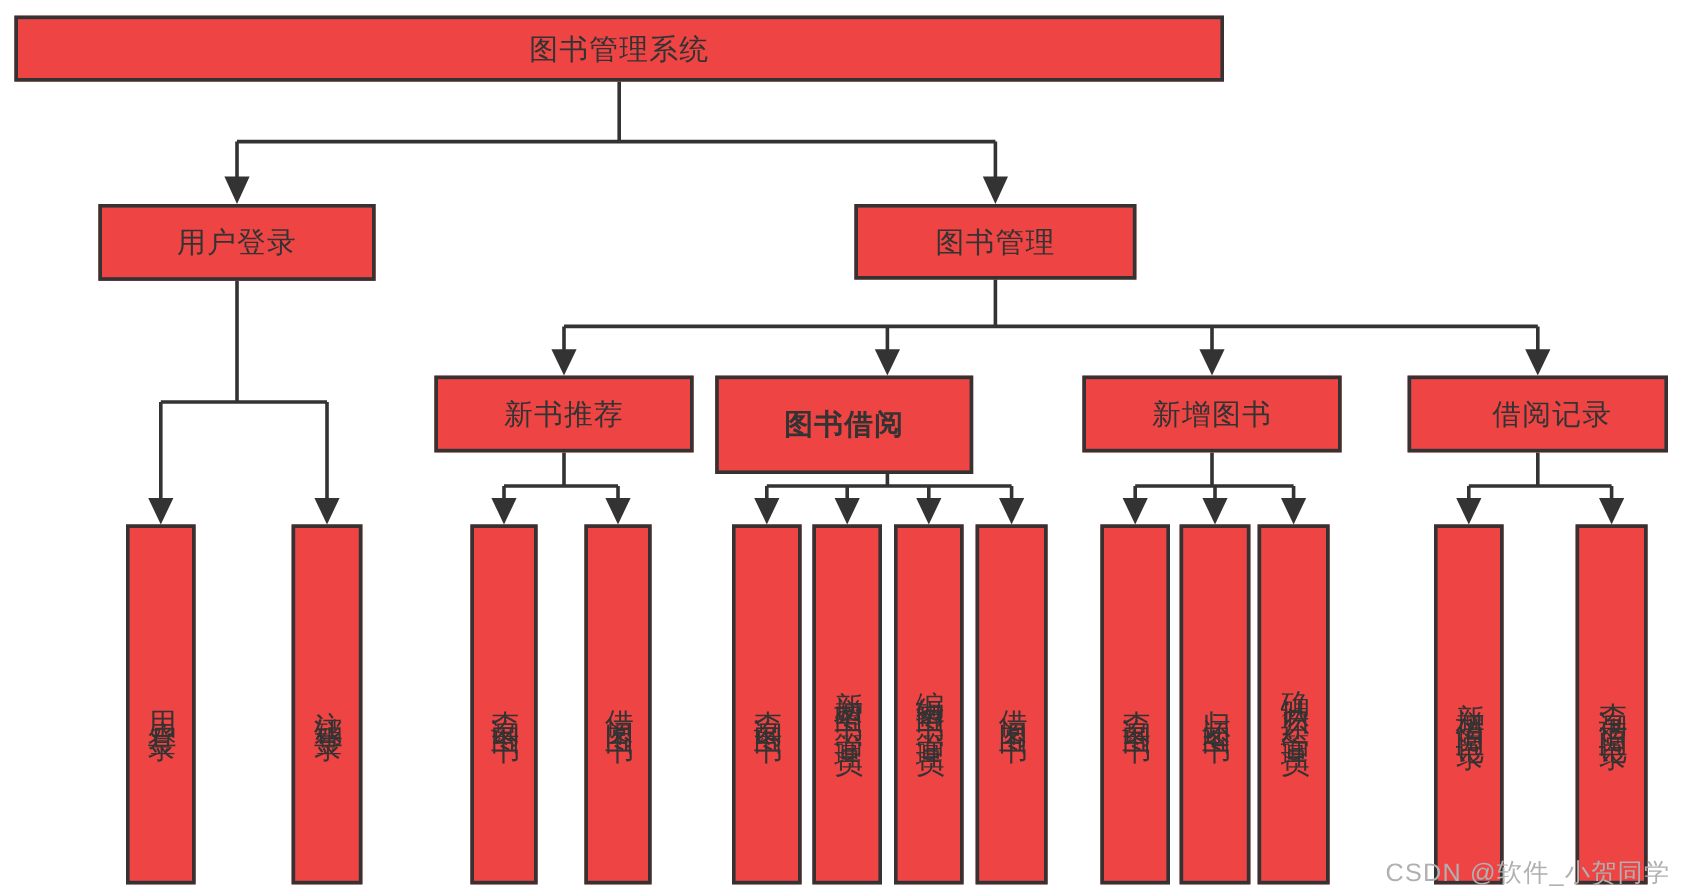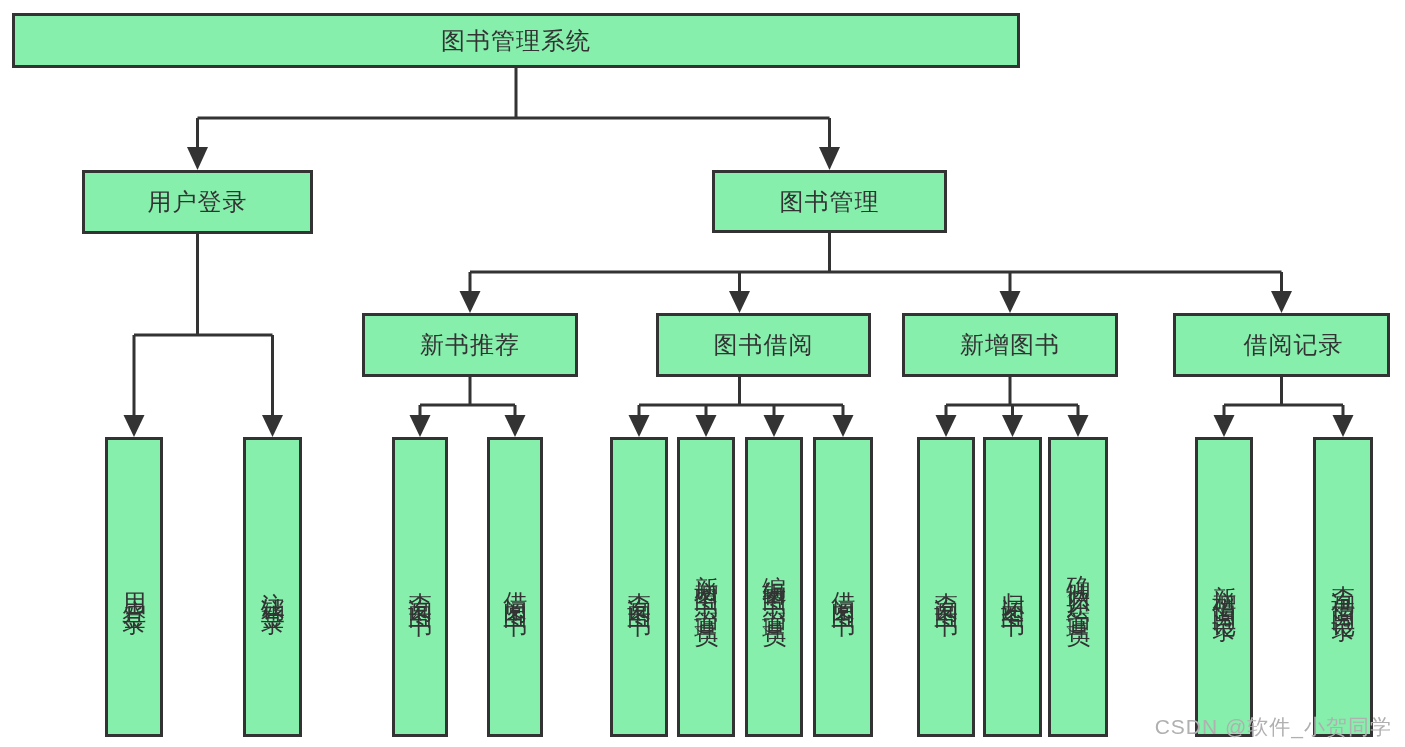--- a/index.html
+++ b/index.html
@@ -14,21 +14,21 @@
   svg.wires {
     position: absolute;
     left: 0; top: 0;
     width: 1405px; height: 747px;
     z-index: 1;
   }
   .node {
     position: absolute;
     box-sizing: border-box;
     border: 3px solid #333333;
-    background: #86efac;
+    background: #ef4444;
     display: flex;
     align-items: center;
     justify-content: center;
     font-size: 24px;
     color: #333333;
     z-index: 2;
     white-space: nowrap;
   }
   .hlabel { letter-spacing: 1px; }
   .leaf { top: 437px; height: 300px; }
@@ -36,21 +36,21 @@
     writing-mode: vertical-rl;
     text-orientation: mixed;
     letter-spacing: 7px;
     line-height: 1.1;
   }
   
   .n-root    { left: 12px;   top: 13px;  width: 1008px; height: 55px; }
   .n-login   { left: 82px;   top: 170px; width: 231px;  height: 64px; }
   .n-mgmt    { left: 712px;  top: 170px; width: 235px;  height: 63px; }
   .n-newbook { left: 362px;  top: 313px; width: 216px;  height: 64px; }
-  .n-borrow  { left: 656px;  top: 313px; width: 215px;  height: 64px; }
+  .n-borrow  { left: 596px;  top: 313px; width: 215px;  height: 82px; font-weight: bold; }
   .n-current { left: 902px;  top: 313px; width: 216px;  height: 64px; }
   .n-records { left: 1173px; top: 313px; width: 217px;  height: 64px; padding-left: 24px; }
   
   .l-1  { left: 105px;  width: 58px; }
   .l-2  { left: 243px;  width: 59px; }
   .l-3  { left: 392px;  width: 56px; }
   .l-4  { left: 487px;  width: 56px; }
   .l-5  { left: 610px;  width: 58px; }
   .l-6  { left: 677px;  width: 58px; }
   .l-7  { left: 745px;  width: 58px; }

